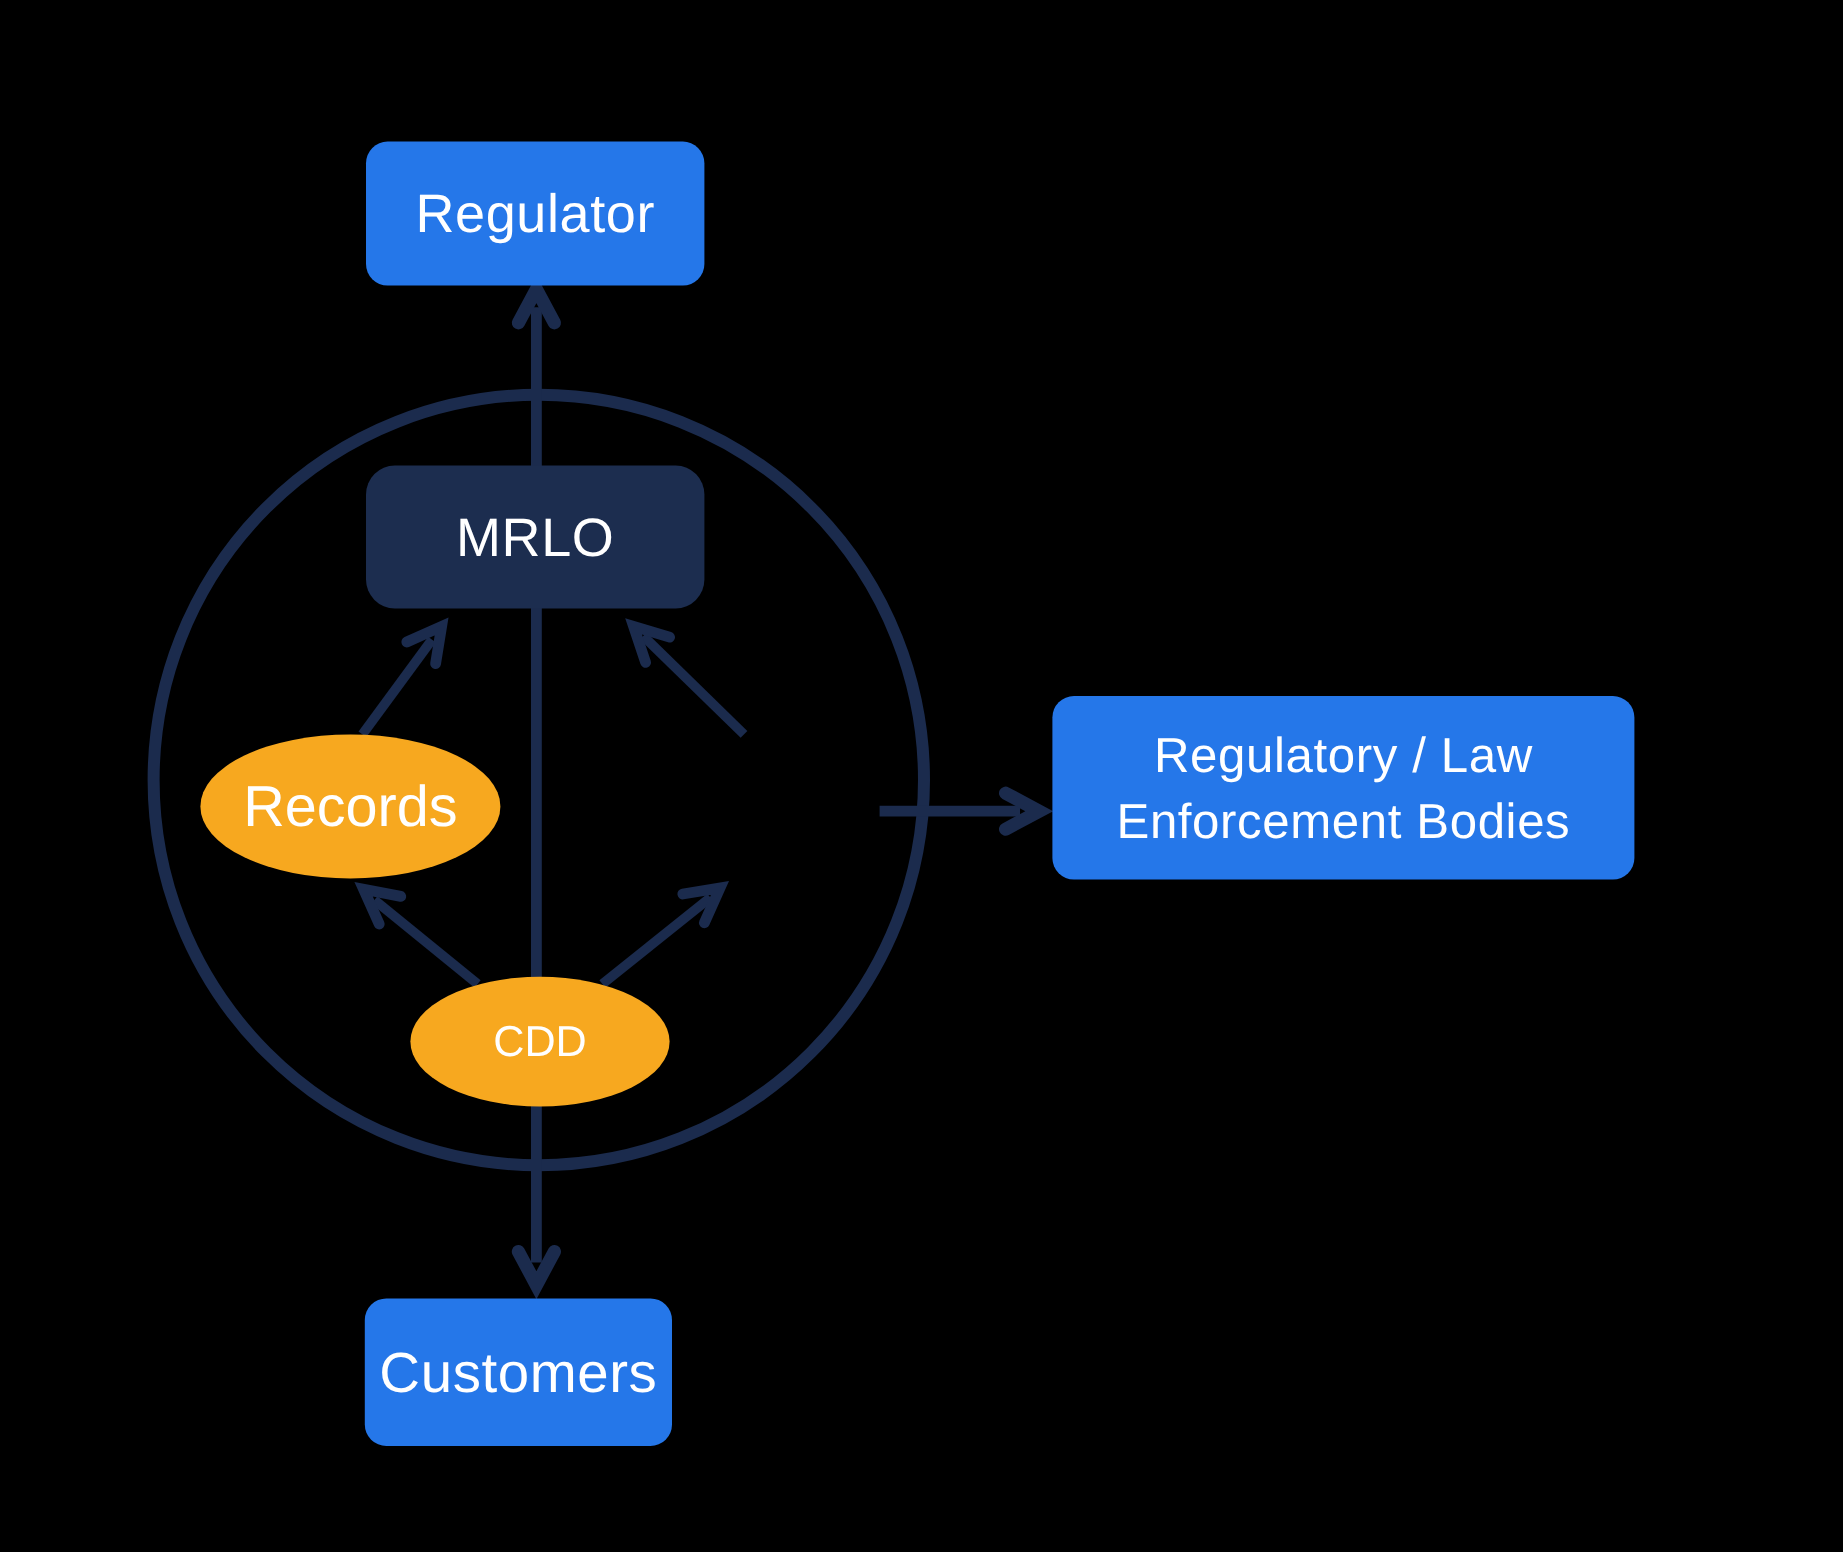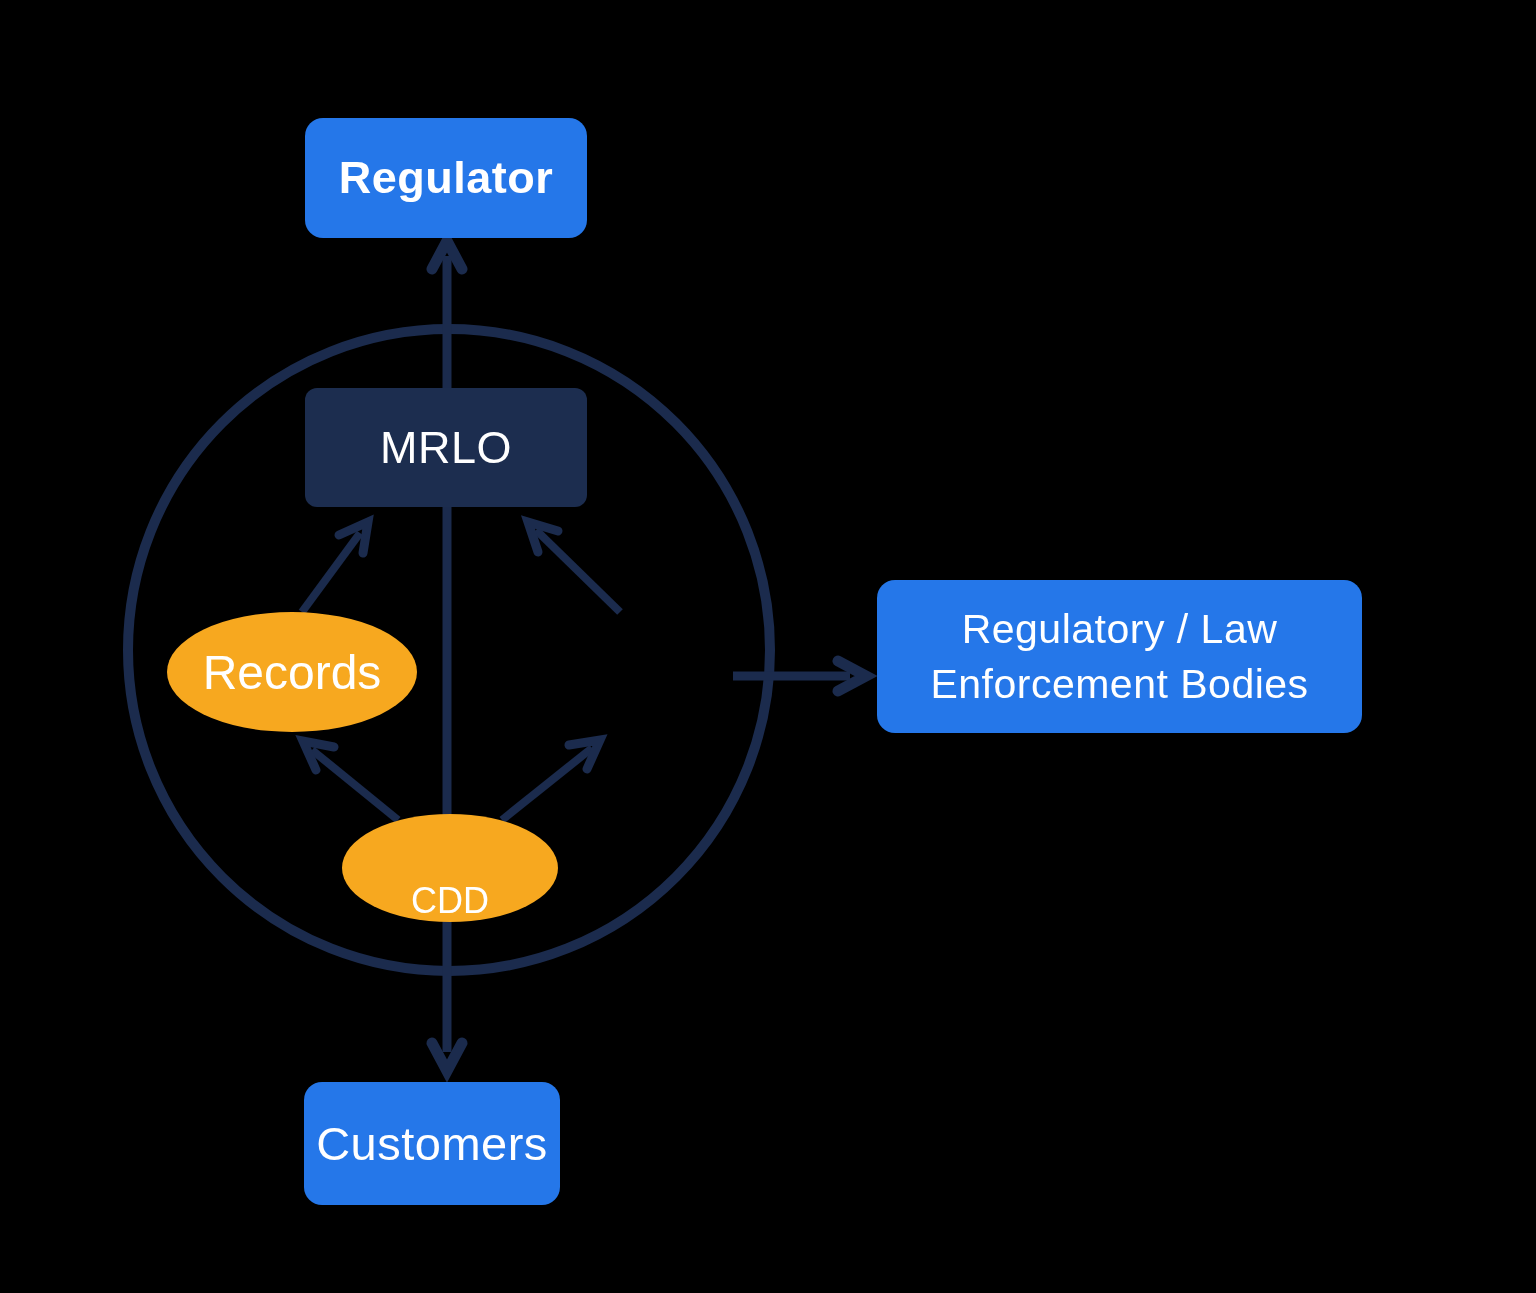--- a/index.html
+++ b/index.html
@@ -52,34 +52,34 @@
     color: var(--text);
   }
   .node-rect-blue {
     background: var(--blue);
     border-radius: 18px;
     font-weight: 300;
     letter-spacing: 0.5px;
   }
   .node-rect-navy {
     background: var(--navy_box);
-    border-radius: 12px;
+    border-radius: 24px;
     font-weight: 300;
     letter-spacing: 0.5px;
   }
   .node-ellipse {
     background: var(--orange);
     border-radius: 50%;
     font-weight: 400;
   }
-  #node-regulator   { left: 305px; top: 118px;  width: 282px; height: 120px; font-size: 45px; font-weight: bold; }
+  #node-regulator   { left: 305px; top: 118px;  width: 282px; height: 120px; font-size: 45px; }
   #node-mrlo        { left: 305px; top: 388px;  width: 282px; height: 119px; font-size: 45px; }
   #node-records     { left: 167px; top: 612px;  width: 250px; height: 120px; font-size: 48px; }
   #node-sars        { left: 492px; top: 611px;  width: 248px; height: 121px; font-size: 38px; }
-  #node-cdd         { left: 342px; top: 814px;  width: 216px; height: 108px; font-size: 36px; align-items: flex-end; }
+  #node-cdd         { left: 342px; top: 814px;  width: 216px; height: 108px; font-size: 36px; }
   #node-customers   { left: 304px; top: 1082px; width: 256px; height: 123px; font-size: 47px; }
   #node-law-bodies  { left: 877px; top: 580px;  width: 485px; height: 153px; font-size: 41px;
                       line-height: 1.32; padding: 0 30px; }
 </style>
 </head>
 <body>
 
 <div class="canvas">
 
   <svg class="edges-svg" viewBox="0 0 1536 1293" xmlns="http://www.w3.org/2000/svg">

